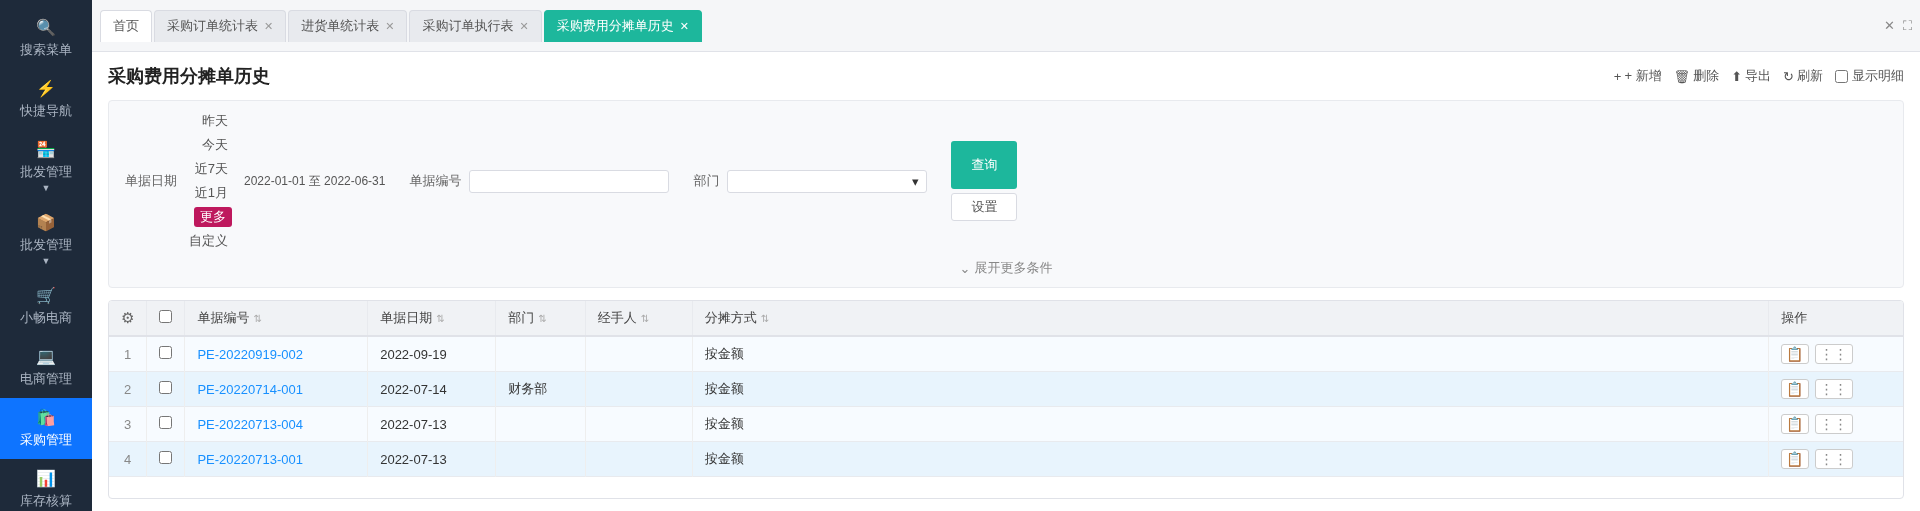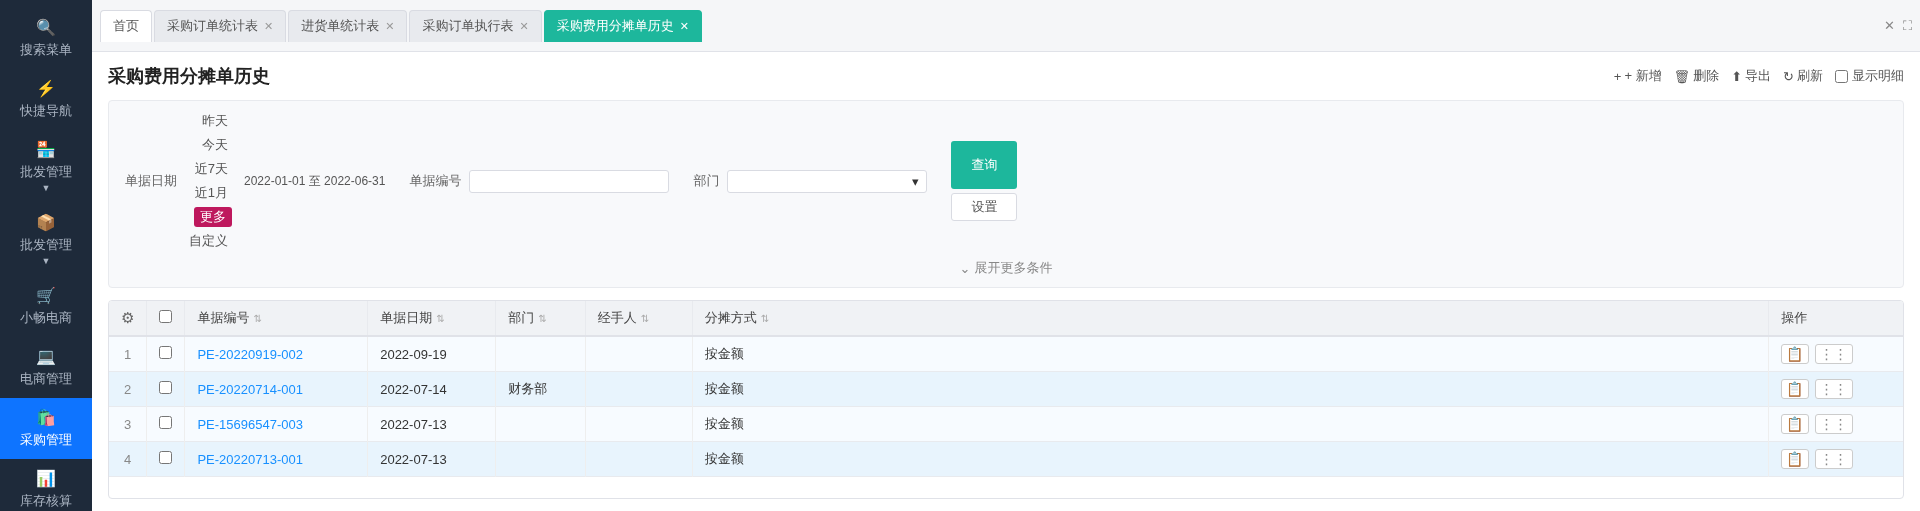--- a/index.html
+++ b/index.html
@@ -539,21 +539,21 @@
           <span class="action-icon">⋮⋮</span>
         </div>
       </td>
     </tr>
             <tr>
       <td class="row-num-cell">3</td>
       <td class="checkbox-cell">
         <input type="checkbox" style="">
       </td>
       <td>
-        <a class="link-text">PE-15696547-003</a>
+        <a class="link-text">PE-20220713-004</a>
       </td>
       <td>2022-07-13</td>
       <td></td>
       <td></td>
       <td>按金额</td>
       <td>
         <div class="action-cell">
           <span class="action-icon">📋</span>
           <span class="action-icon">⋮⋮</span>
         </div>

